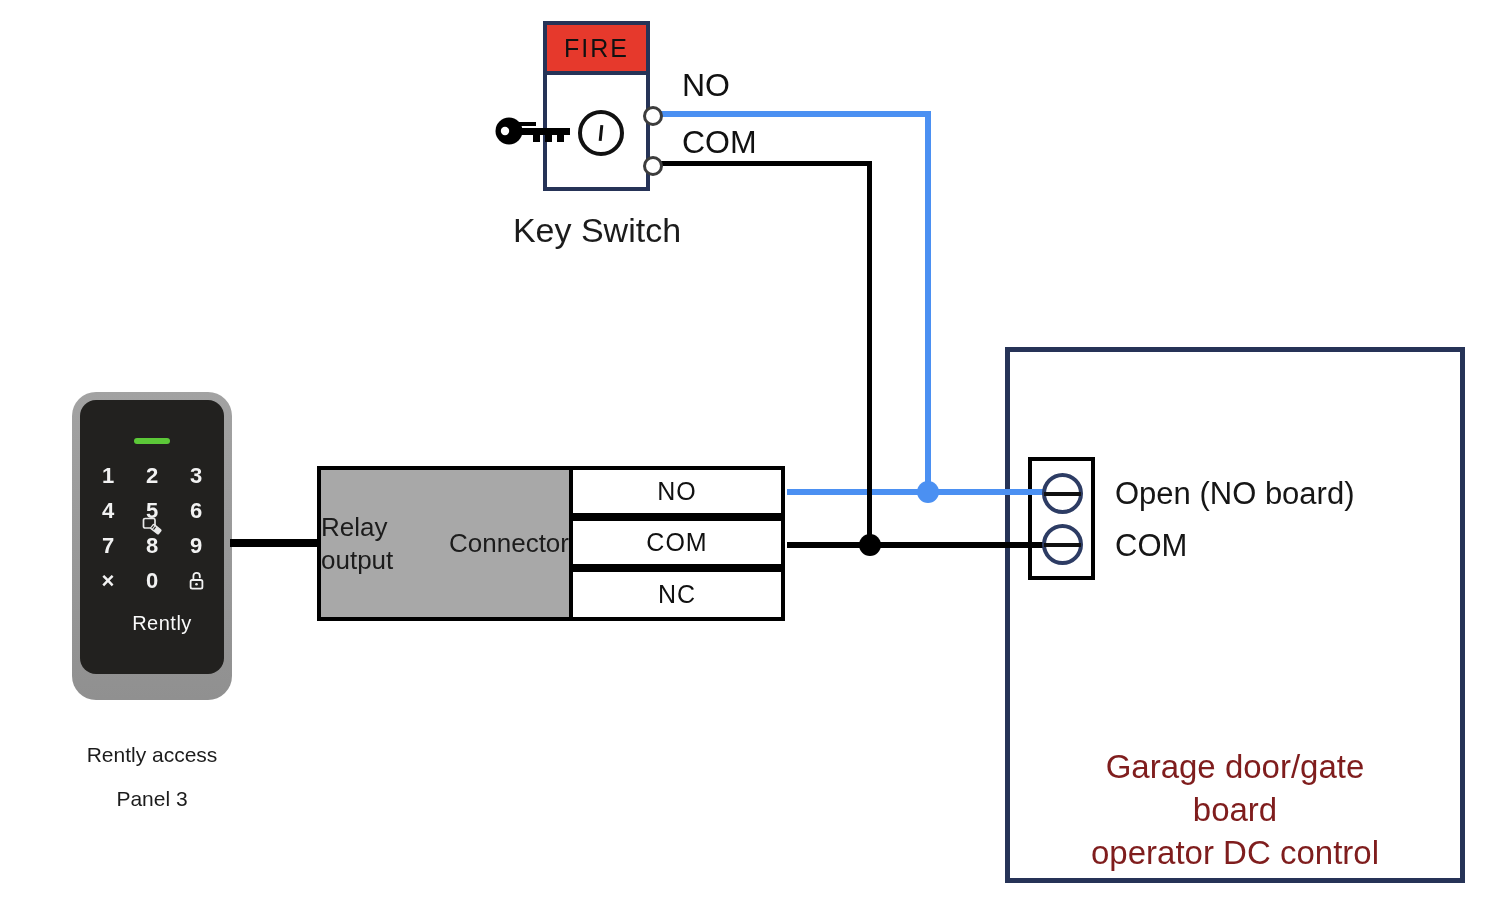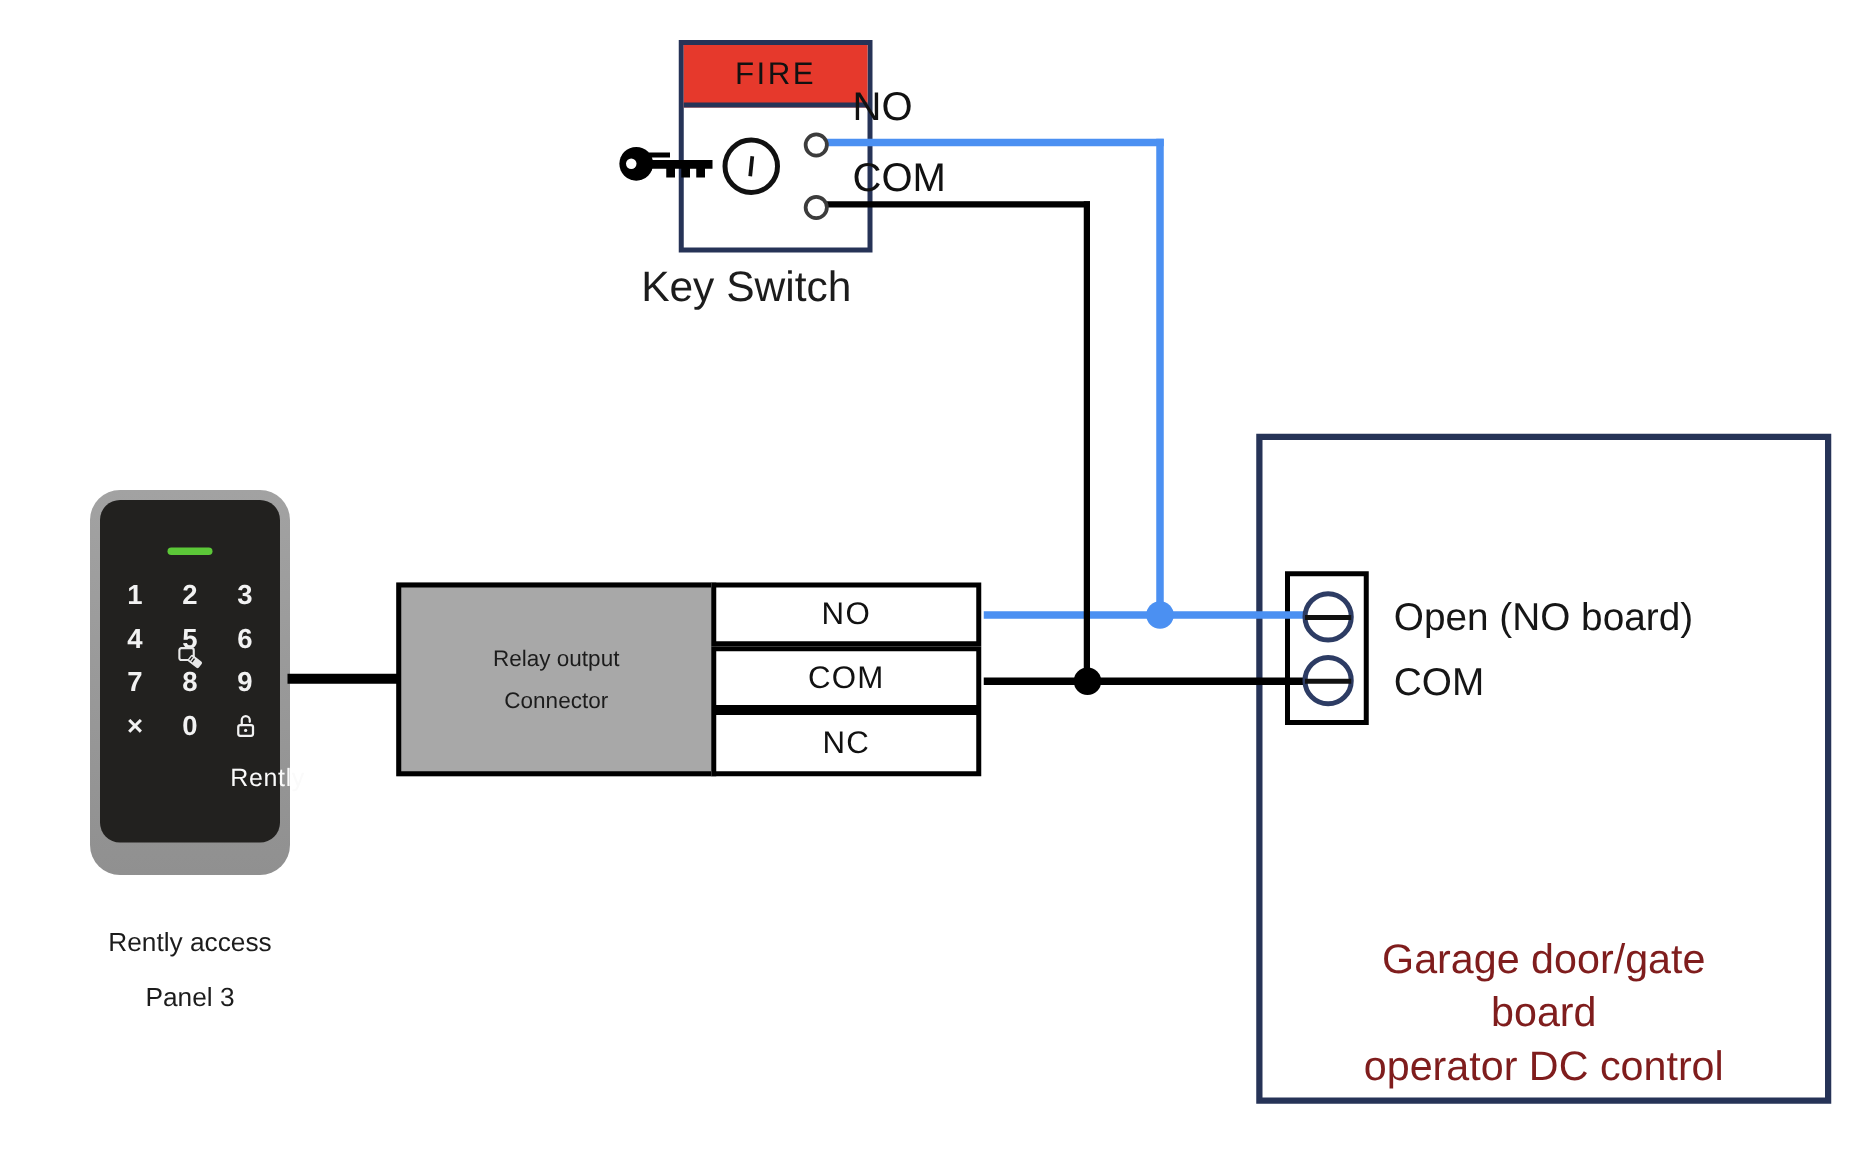--- a/index.html
+++ b/index.html
@@ -3,21 +3,21 @@
 <meta charset="utf-8">
 <style>
   html,body{margin:0;padding:0;background:#fff;}
   #canvas{
     position:relative;width:1492px;height:920px;background:#fff;overflow:hidden;
     font-family:"Liberation Sans",sans-serif;color:#141414;
   }
   .abs{position:absolute;}
 
   
-  .ks-box{left:543px;top:32px;width:99px;height:162px;border:4px solid #263357;background:#fff;padding-left:48px;}
+  .ks-box{left:543px;top:21px;width:99px;height:162px;border:4px solid #263357;background:#fff;}
   .ks-fire{position:absolute;left:0;top:0;width:100%;height:46px;background:#e6392c;border-bottom:4px solid #263357;
     display:flex;align-items:center;justify-content:center;font-size:25px;letter-spacing:2px;font-weight:500;color:#111;}
   .ks-keyhole{left:578px;top:110px;width:38px;height:38px;border:4px solid #111;border-radius:50%;background:#fff;z-index:2;}
   .ks-slot{position:absolute;left:50%;top:50%;width:3px;height:16px;background:#111;transform:translate(-50%,-50%) rotate(6deg);}
   .ks-terminal{width:14px;height:14px;border:3px solid #3c3c3c;border-radius:50%;background:#fff;z-index:6;}
   .wire-label{font-size:32px;font-weight:500;color:#111;z-index:6;}
   .caption{font-weight:400;color:#1c1c1c;}
 
   
   .wire{z-index:4;}
@@ -26,26 +26,26 @@
   .dot{border-radius:50%;z-index:5;}
   .dot.blue{background:#4b90f2;}
   .dot.black{background:#000;}
 
   
   .kp-frame{left:72px;top:392px;width:160px;height:308px;background:linear-gradient(#a2a2a2,#909090);border-radius:24px;}
   .kp-panel{left:80px;top:400px;width:144px;height:274px;background:#22211f;border-radius:16px;}
   .kp-led{left:134px;top:438px;width:36px;height:6px;background:#5cc838;border-radius:3px;}
   .kp-grid{left:86px;top:458px;width:132px;height:142px;display:grid;grid-template-columns:repeat(3,1fr);grid-auto-rows:35px;}
   .kp-key{display:flex;align-items:center;justify-content:center;color:#f2f2f2;font-size:22px;font-weight:600;}
-  .kp-brand{left:80px;top:612px;width:164px;text-align:right;color:#fafafa;font-size:20px;font-weight:500;letter-spacing:0.5px;}
+  .kp-brand{left:80px;top:612px;width:164px;text-align:center;color:#fafafa;font-size:20px;font-weight:500;letter-spacing:0.5px;}
   .kp-caption{left:6px;top:733px;width:292px;text-align:center;font-size:21px;line-height:44px;}
 
   
   .relay-gray{left:317px;top:466px;width:248px;height:147px;background:#a8a8a8;border:4px solid #000;
-    display:flex;flex-direction:column;align-items:center;justify-content:center;font-size:18px;line-height:33px;font-weight:500;color:#1c1c1c;}
+    display:flex;flex-direction:row;align-items:center;justify-content:center;font-size:26px;line-height:33px;font-weight:500;color:#1c1c1c;}
   .relay-cell{left:569px;width:208px;background:#fff;border:4px solid #000;display:flex;align-items:center;justify-content:center;
     font-size:25px;font-weight:500;letter-spacing:1px;color:#111;}
 
   
   .board-box{left:1005px;top:347px;width:450px;height:526px;border:5px solid #263357;background:#fff;}
   .tblock{left:1028px;top:457px;width:59px;height:115px;border:4px solid #000;background:#fff;z-index:3;}
   .screw{width:33px;height:33px;border:4px solid #2d3c64;border-radius:50%;background:#fff;z-index:5;}
   .screw .slot{position:absolute;left:-2px;right:-2px;top:50%;height:4px;margin-top:-2px;background:#111;}
   .board-term-label{font-size:31px;font-weight:500;color:#161616;z-index:6;}
   .board-caption{left:1030px;top:745px;width:410px;text-align:center;font-size:33px;line-height:43px;color:#7f1d1d;}

